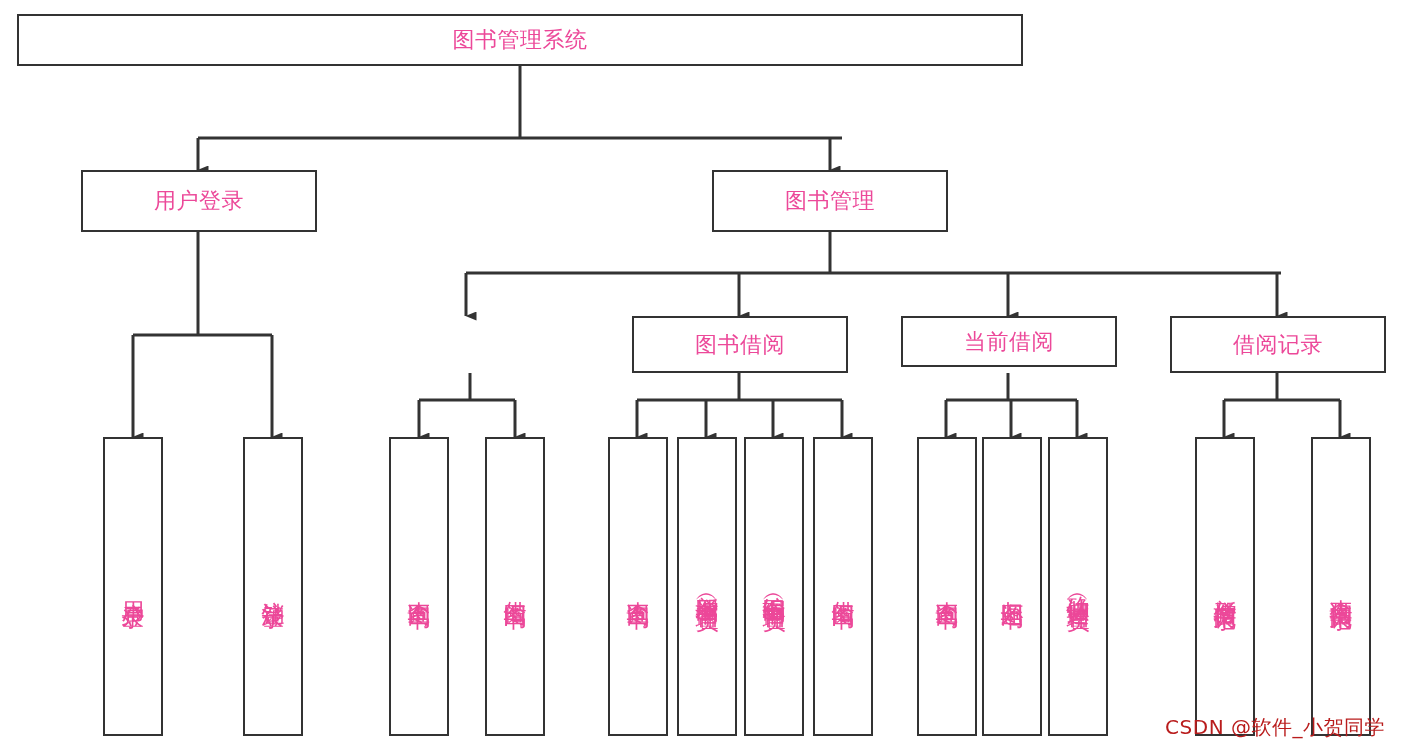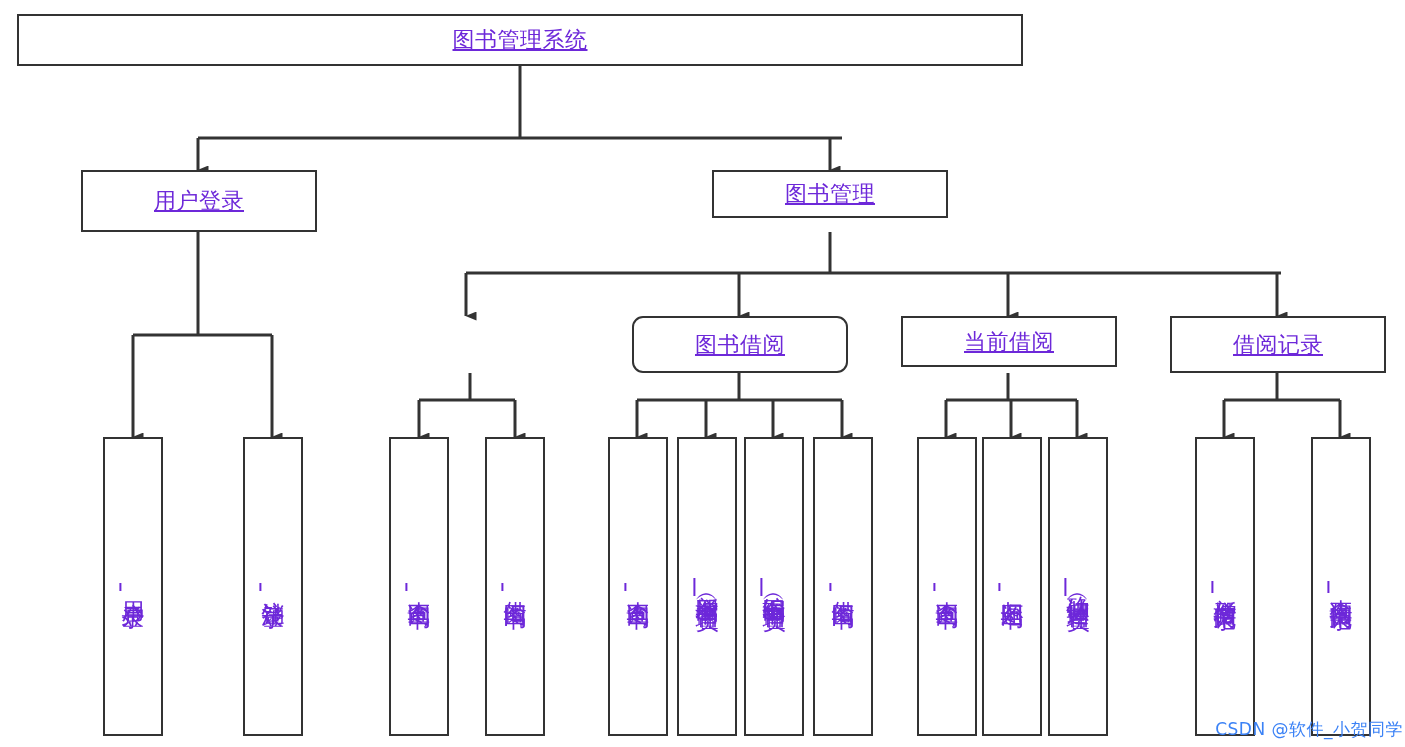--- a/index.html
+++ b/index.html
@@ -33,48 +33,47 @@
     background: #ffffff;
     border: 2px solid #333333;
     display: flex;
     align-items: center;
     justify-content: center;
     z-index: 2;
   }
   .node .label {
     display: block;
     text-align: center;
-    color: #6d28d9;
+    color: #ec4899;
     line-height: 1.18;
     letter-spacing: 0.5px;
-    text-decoration: underline;
   }
   .node.horizontal .label {
     font-size: 22px;
     writing-mode: horizontal-tb;
   }
   .node.vertical {
     align-items: center;
     justify-content: center;
     padding: 6px 0;
   }
   .node.vertical .label {
     writing-mode: vertical-rl;
     text-orientation: upright;
     font-size: 23px;
     line-height: 1.08;
     letter-spacing: 2px;
     white-space: nowrap;
   }
   .watermark {
     position: absolute;
-    right: 2px;
+    right: 20px;
     bottom: 6px;
-    font-size: 17px;
-    color: #3b82f6;
+    font-size: 20px;
+    color: #b91c1c;
     z-index: 5;
     letter-spacing: 0.5px;
     white-space: nowrap;
   }
 </style>
 </head>
 <body>
 
 <div id="canvas">
 
@@ -128,25 +127,25 @@
     </g>
   </svg>
 
   <div class="node horizontal" style="left:17px; top:14px; width:1006px; height:52px;">
     <span class="label">图书管理系统</span>
   </div>
 
   <div class="node horizontal" style="left:81px; top:170px; width:236px; height:62px;">
     <span class="label">用户登录</span>
   </div>
-  <div class="node horizontal" style="left:712px; top:170px; width:236px; height:48px;">
+  <div class="node horizontal" style="left:712px; top:170px; width:236px; height:62px;">
     <span class="label">图书管理</span>
   </div>
 
-  <div class="node horizontal" style="left:632px; top:316px; width:216px; height:57px;border-radius:11px;">
+  <div class="node horizontal" style="left:632px; top:316px; width:216px; height:57px;">
     <span class="label">图书借阅</span>
   </div>
   <div class="node horizontal" style="left:901px; top:316px; width:216px; height:51px;">
     <span class="label">当前借阅</span>
   </div>
   <div class="node horizontal" style="left:1170px; top:316px; width:216px; height:57px;">
     <span class="label">借阅记录</span>
   </div>
 
   <div class="node vertical" style="left:103px; top:437px; width:60px; height:299px;">

